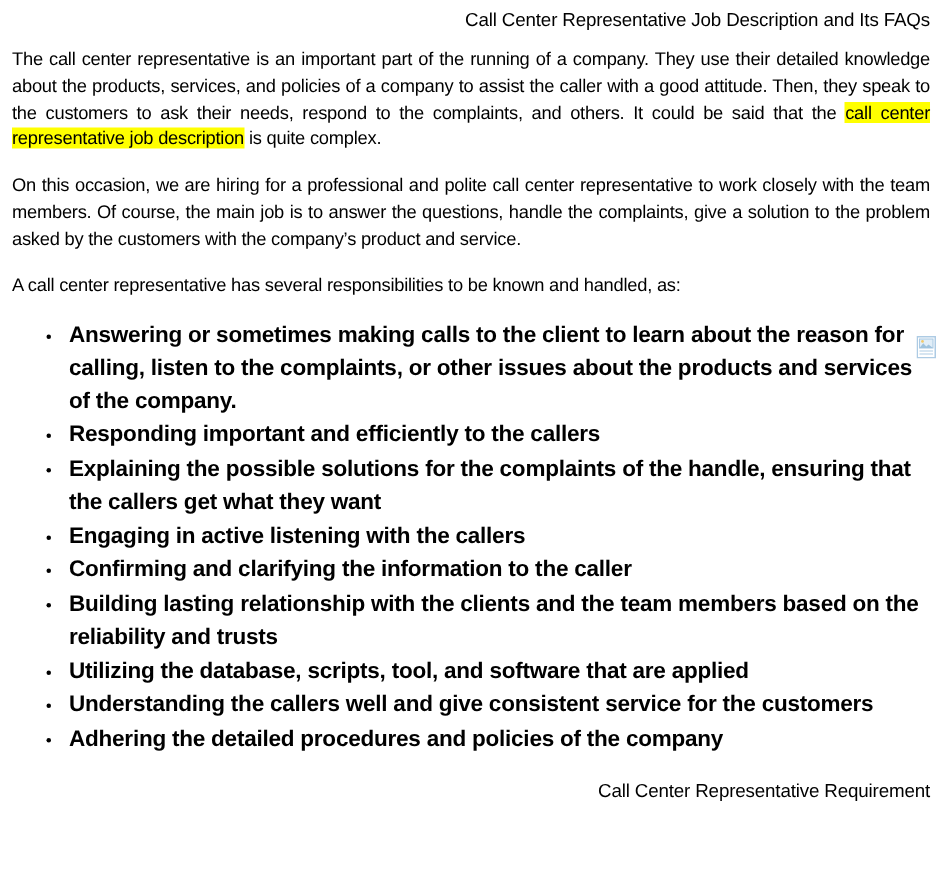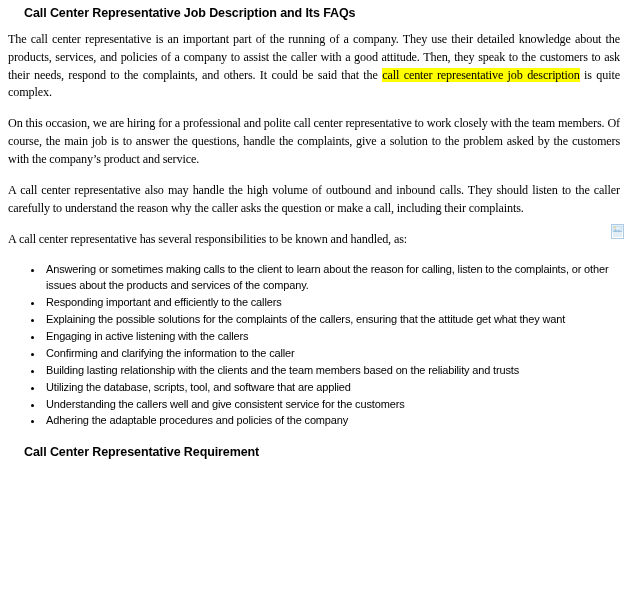--- a/index.html
+++ b/index.html
@@ -16,50 +16,51 @@
   }
   .page {
     position: relative;
     width: 634px;
     height: 594px;
     padding: 6px 14px 0 8px;
     box-sizing: border-box;
   }
   h2.heading {
     font-size: 12.5px;
-    font-weight: bold;
+    font-weight: normal;
     margin: 0 0 9px 16px;
     line-height: 1.25;
     letter-spacing: -0.1px;
+    text-align: right;
   }
   h2.heading.spaced {
     margin-top: 16px;
   }
   p.para {
     font-size: 12.2px;
     line-height: 1.47;
     margin: 0 0 13px 0;
     text-align: justify;
     letter-spacing: -0.15px;
-    font-family: Liberation Serif, serif;
   }
   .hl {
     background: #ffff00;
   }
   ul.bullets {
     margin: 0 0 13px 0;
     padding-left: 36px;
     list-style-type: disc;
   }
   ul.bullets li {
-    font-size: 11px;
+    font-size: 15px;
     line-height: 1.45;
     margin-bottom: 1px;
     letter-spacing: -0.15px;
     padding-left: 2px;
+    font-weight: bold;
   }
   ul.bullets li::marker {
     font-size: 11px;
   }
   .anchor-icon {
     position: absolute;
     right: 10px;
     top: 224px;
     width: 13px;
     height: 15px;
@@ -67,32 +68,31 @@
   }
 </style>
 </head>
 <body>
 
 <div class="page">
   <div id="doc-body">
       <h2 class="heading">Call Center Representative Job Description and Its FAQs</h2>
       <p class="para"><span>The call center representative is an important part of the running of a company. They use their detailed knowledge about the products, services, and policies of a company to assist the caller with a good attitude. Then, they speak to the customers to ask their needs, respond to the complaints, and others. It could be said that the </span><span class="hl">call center representative job description</span><span> is quite complex.</span></p>
       <p class="para"><span>On this occasion, we are hiring for a professional and polite call center representative to work closely with the team members. Of course, the main job is to answer the questions, handle the complaints, give a solution to the problem asked by the customers with the company’s product and service.</span></p>
-      <p class="para"><span>A call center representative also may handle the high volume of outbound and inbound calls. They should listen to the caller carefully to understand the reason why the caller asks the question or make a call, including their complaints.</span></p>
       <p class="para"><span>A call center representative has several responsibilities to be known and handled, as:</span></p>
       <ul class="bullets">
         <li>Answering or sometimes making calls to the client to learn about the reason for calling, listen to the complaints, or other issues about the products and services of the company.</li>
         <li>Responding important and efficiently to the callers</li>
-        <li>Explaining the possible solutions for the complaints of the callers, ensuring that the attitude get what they want</li>
+        <li>Explaining the possible solutions for the complaints of the handle, ensuring that the callers get what they want</li>
         <li>Engaging in active listening with the callers</li>
         <li>Confirming and clarifying the information to the caller</li>
         <li>Building lasting relationship with the clients and the team members based on the reliability and trusts</li>
         <li>Utilizing the database, scripts, tool, and software that are applied</li>
         <li>Understanding the callers well and give consistent service for the customers</li>
-        <li>Adhering the adaptable procedures and policies of the company</li>
+        <li>Adhering the detailed procedures and policies of the company</li>
       </ul>
       <h2 class="heading spaced">Call Center Representative Requirement</h2>
     </div>
 
   <span class="anchor-icon">
     <svg width="13" height="15" viewBox="0 0 13 15" xmlns="http://www.w3.org/2000/svg">
       <rect x="0.5" y="0.5" width="12" height="14" fill="#ffffff" stroke="#9fc3e0" stroke-width="1"></rect>
       <rect x="2" y="2" width="9" height="6" fill="#dcecf7" stroke="#9fc3e0" stroke-width="0.7"></rect>
       <path d="M2 8 L4.5 4.8 L6.5 7 L8 5.6 L11 8 Z" fill="#8fb9d8"></path>
       <circle cx="4" cy="3.6" r="0.9" fill="#f2c14e"></circle>

